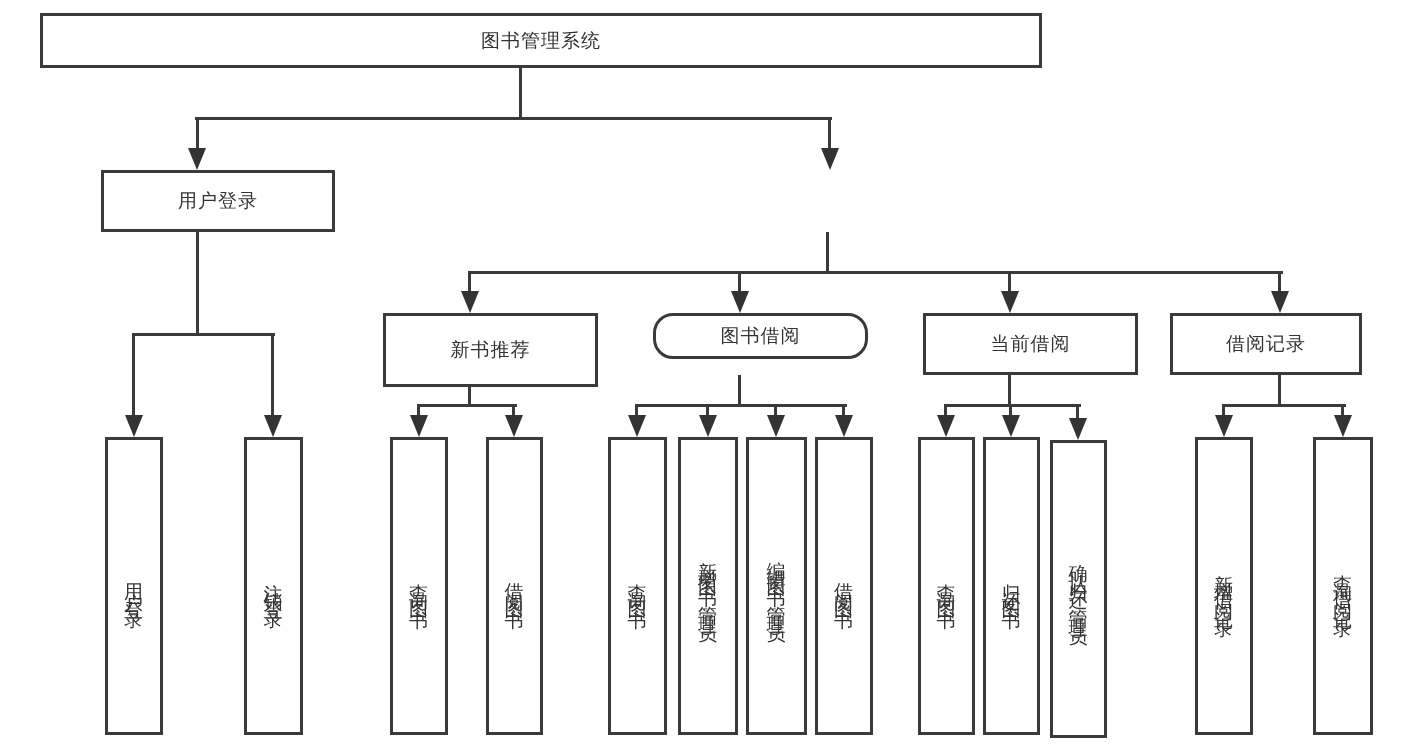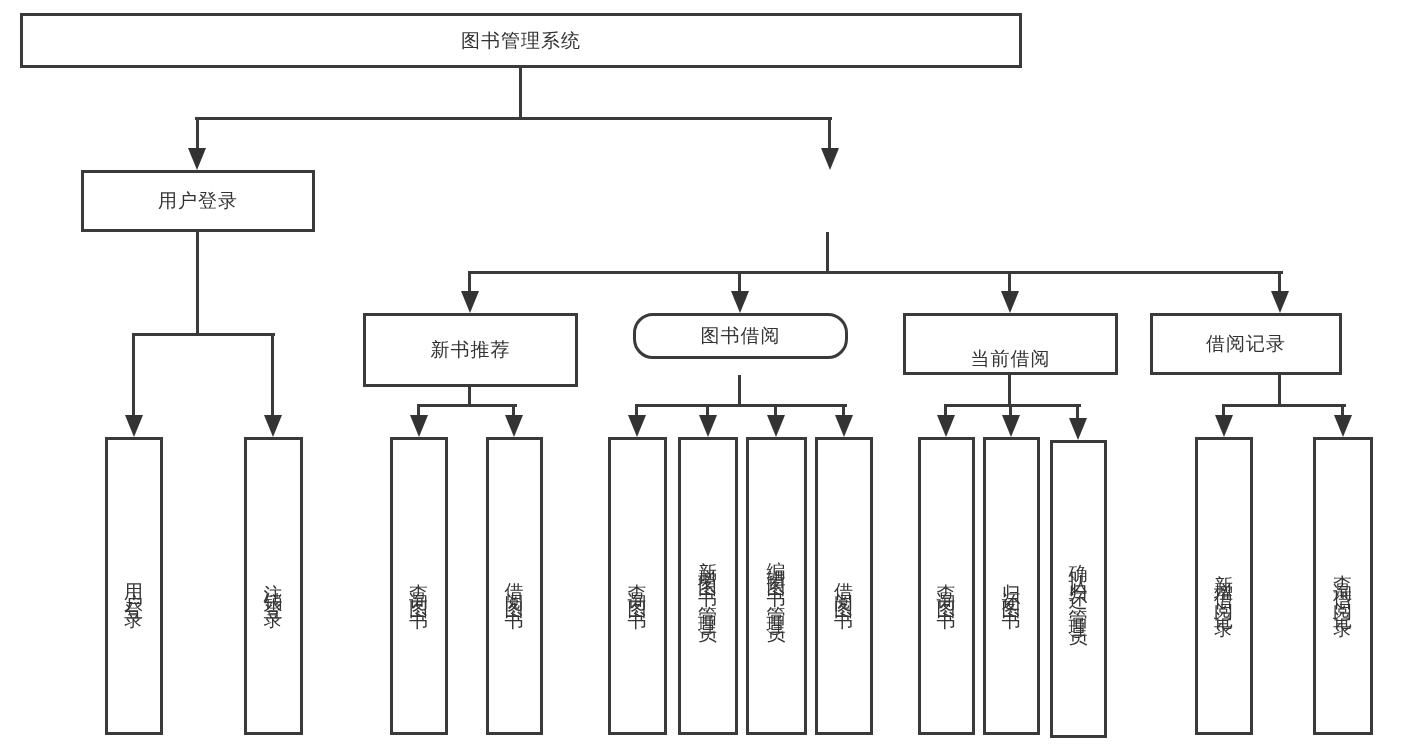--- a/index.html
+++ b/index.html
@@ -12,20 +12,21 @@
   }
   .hbox{
     position:absolute;
     box-sizing:border-box;
     background:#ffffff;
     border:3px solid #3a3a3a;
     display:flex;align-items:center;justify-content:center;
     font-size:19px;color:#333333;
     letter-spacing:1px;
     z-index:2;
+    margin-left:20px;
   }
   .vbox{
     position:absolute;
     box-sizing:border-box;
     background:#ffffff;
     border:3px solid #3a3a3a;
     display:flex;align-items:center;justify-content:center;
     z-index:2;
     top:437px;height:298px;
   }
@@ -65,21 +66,21 @@
   <div class="hbox" style="left:81px;top:170px;width:234px;height:62px;">
     <span>用户登录</span>
   </div>
 
   <div class="hbox" style="left:363px;top:313px;width:215px;height:74px;">
     <span>新书推荐</span>
   </div>
   <div class="hbox" style="left:633px;top:313px;width:215px;height:46px;border-radius:20px;">
     <span>图书借阅</span>
   </div>
-  <div class="hbox" style="left:903px;top:313px;width:215px;height:62px;align-items:flex-end;">
+  <div class="hbox" style="left:903px;top:313px;width:215px;height:62px;">
     <span>当前借阅</span>
   </div>
   <div class="hbox" style="left:1150px;top:313px;width:192px;height:62px;">
     <span>借阅记录</span>
   </div>
 
   <div class="vbox" style="left:105px;width:58px;">
     <span class="vlabel">用户登录</span>
   </div>
   <div class="vbox" style="left:244px;width:59px;">

